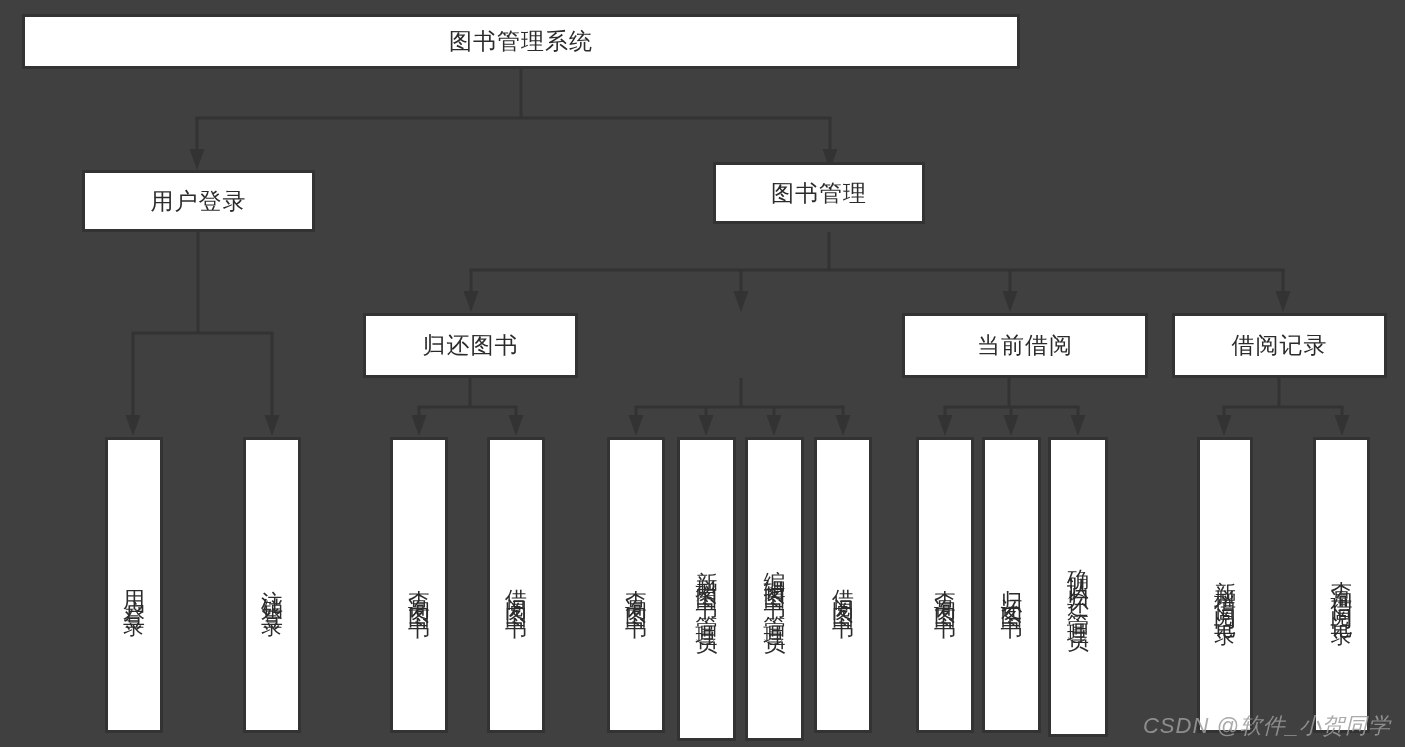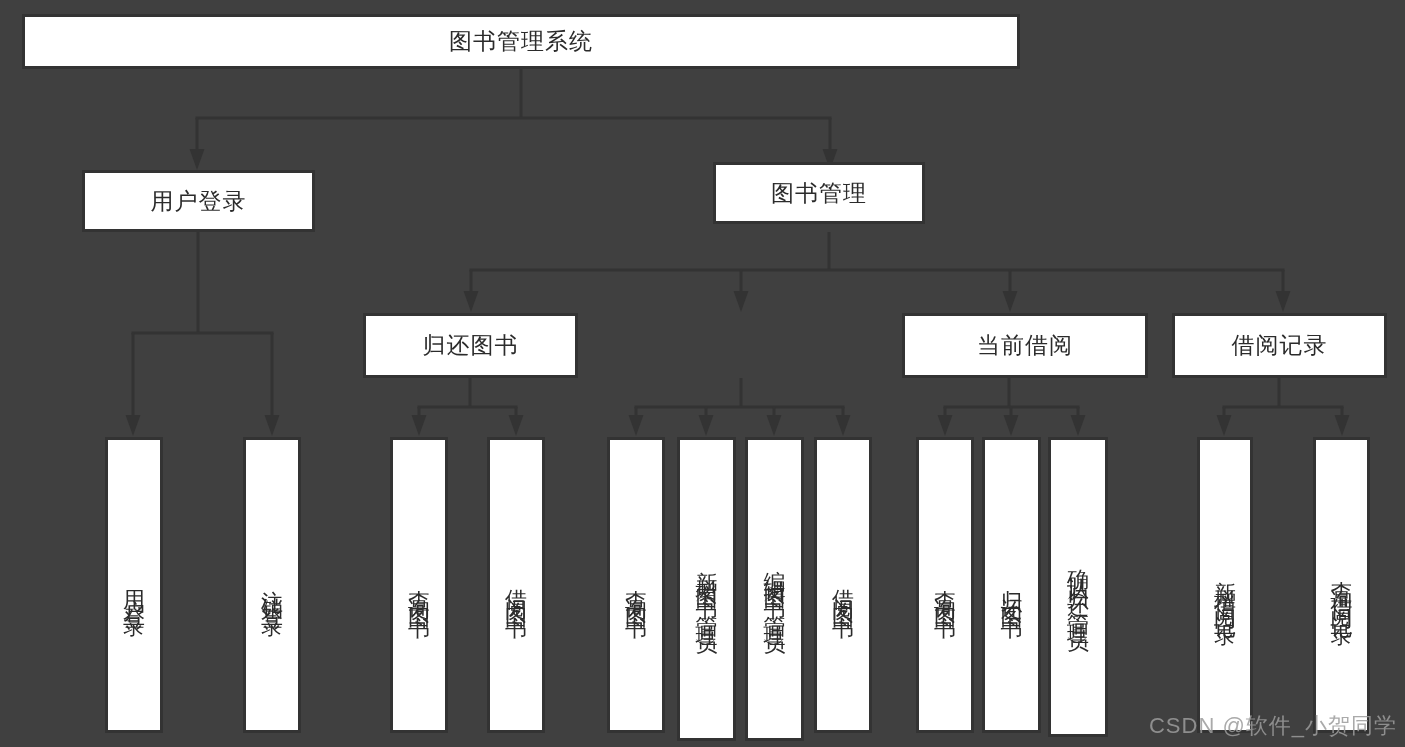--- a/index.html
+++ b/index.html
@@ -24,25 +24,25 @@
   .vlbl{
     writing-mode:vertical-rl;
     text-orientation:mixed;
     font-size:22px;color:#2b2b2b;
     letter-spacing:9px;line-height:1;
     white-space:nowrap;
     padding-top:9px; 
   }
   #watermark{
     position:absolute;
-    right:8px;top:711px;
+    right:14px;top:711px;
     font-size:22px;
     color:#9c9c9c;opacity:.85;
     letter-spacing:1px;white-space:nowrap;
-    z-index:5;pointer-events:none;
+    z-index:5;pointer-events:none;font-style:italic;
   }
 </style>
 </head>
 <body>
 
 <div id="stage">
 
   <svg id="wires" viewBox="0 0 1405 747" xmlns="http://www.w3.org/2000/svg">
     <g stroke="#333333" stroke-width="3" fill="none">
 

